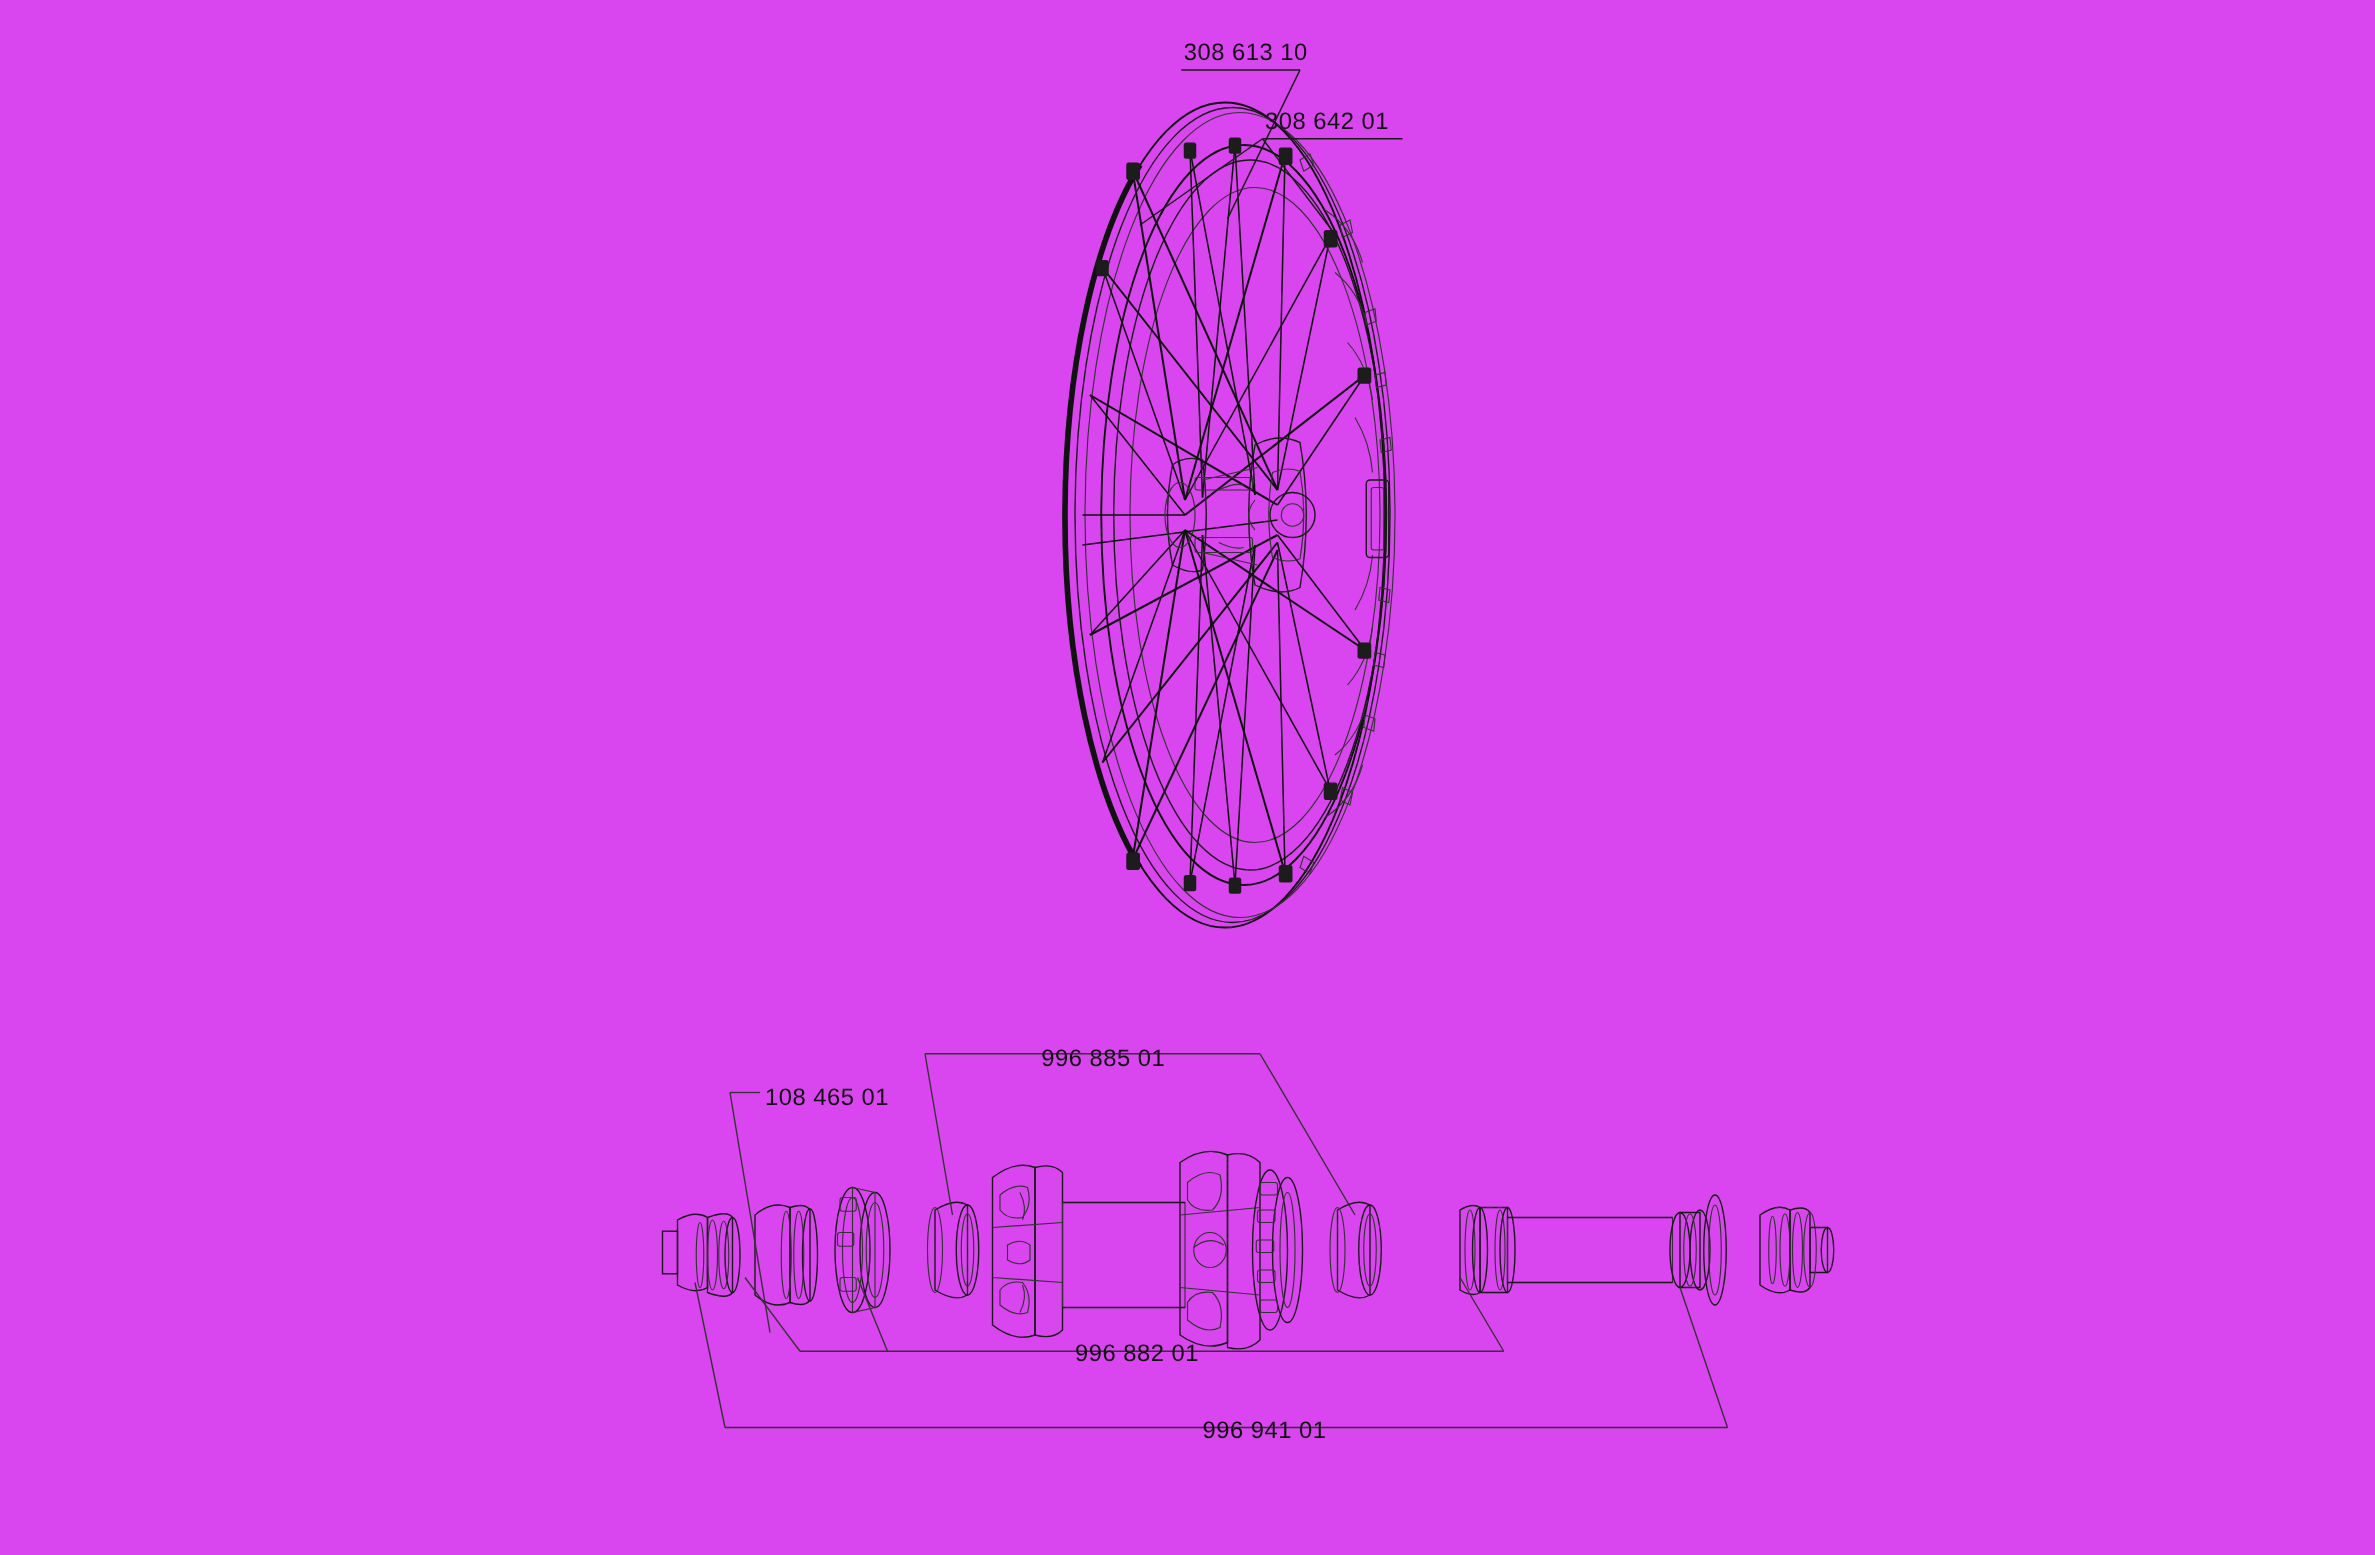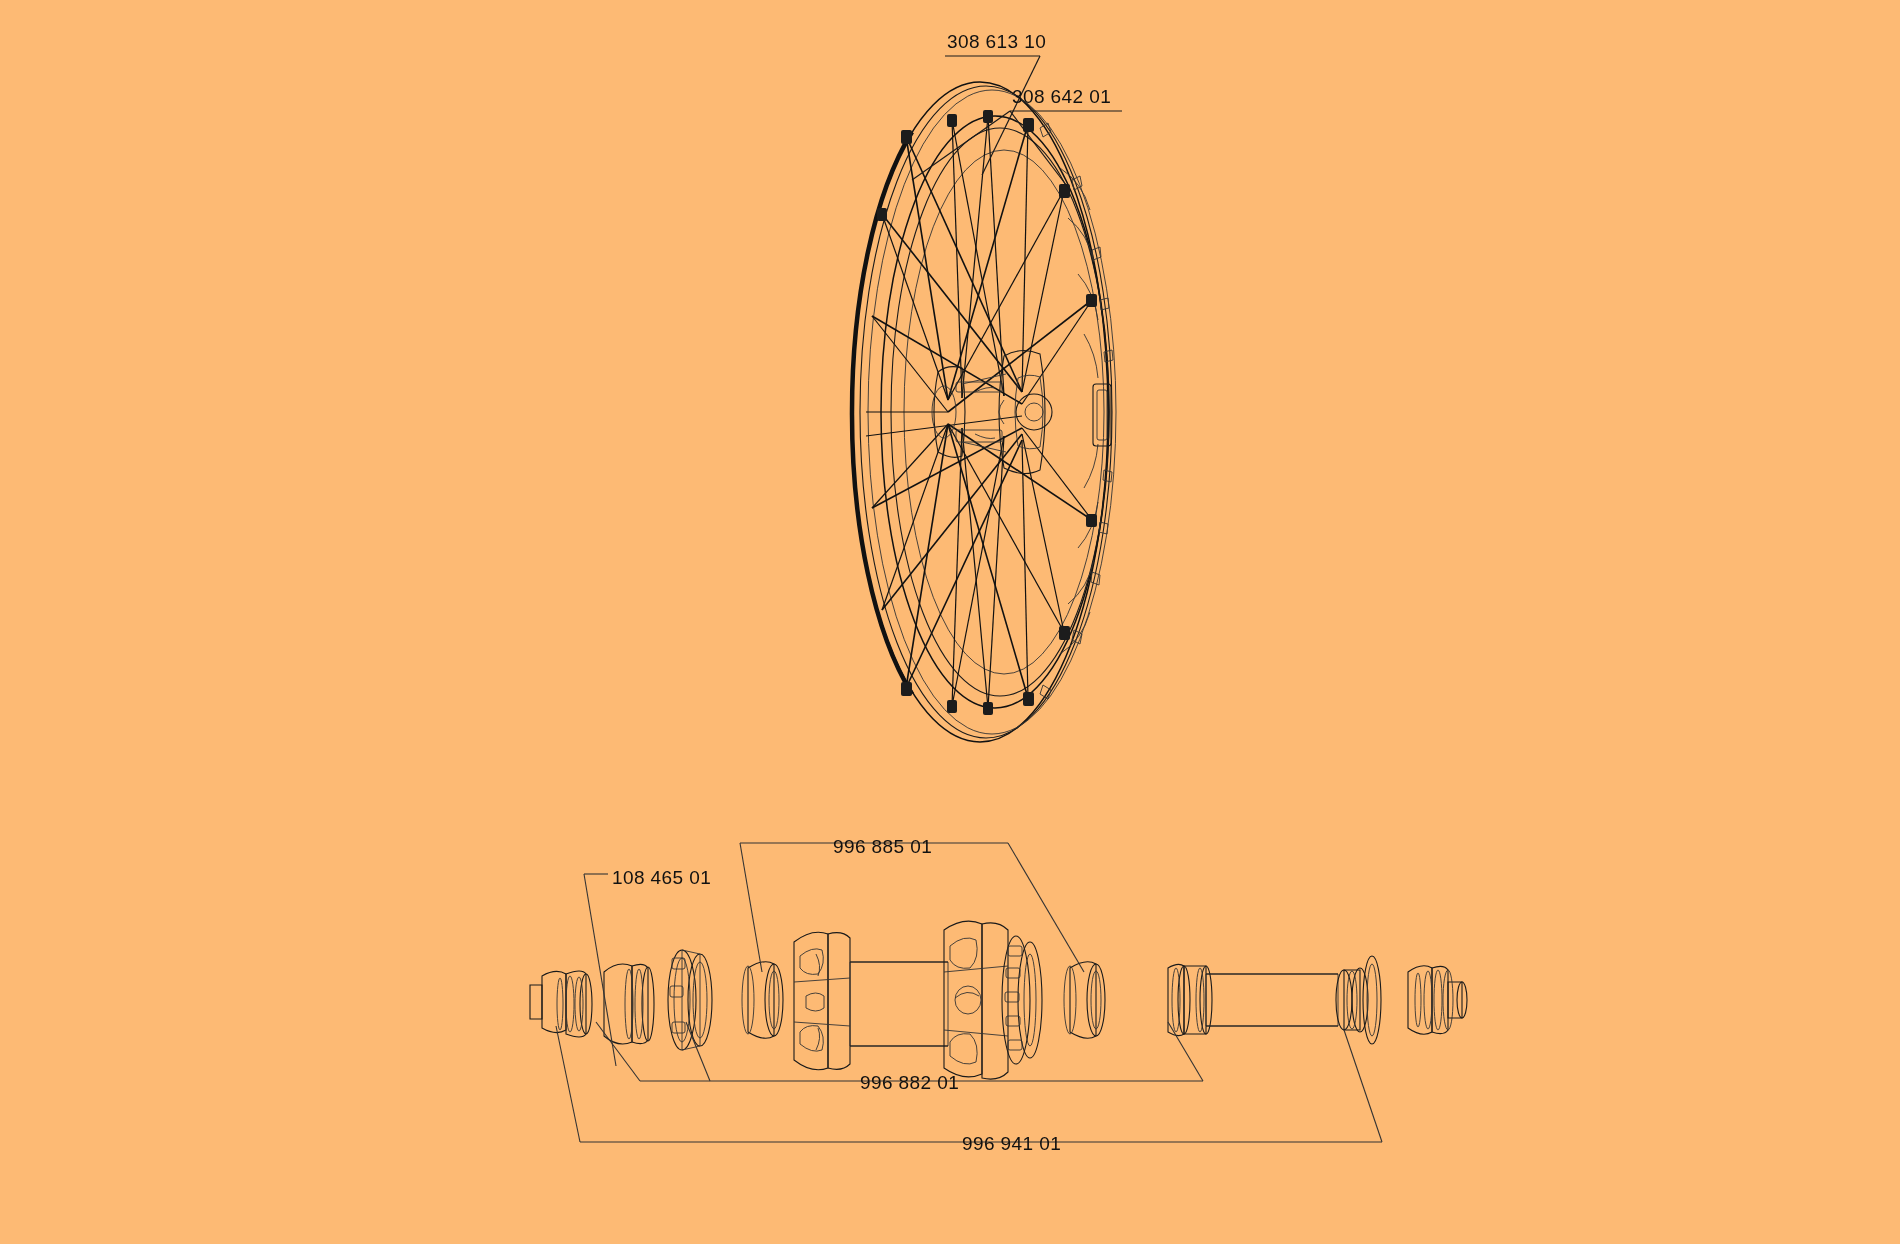--- a/index.html
+++ b/index.html
@@ -8,21 +8,21 @@
     padding: 0;
     background: #ffffff;
   }
   body {
     font-family: "Liberation Sans", sans-serif;
   }
   #page {
     position: relative;
     width: 1900px;
     height: 1244px;
-    background: #fdba74;
+    background: #d946ef;
     overflow: hidden;
   }
   #diagram-svg {
     position: absolute;
     left: 0;
     top: 0;
     width: 1900px;
     height: 1244px;
     display: block;
   }

